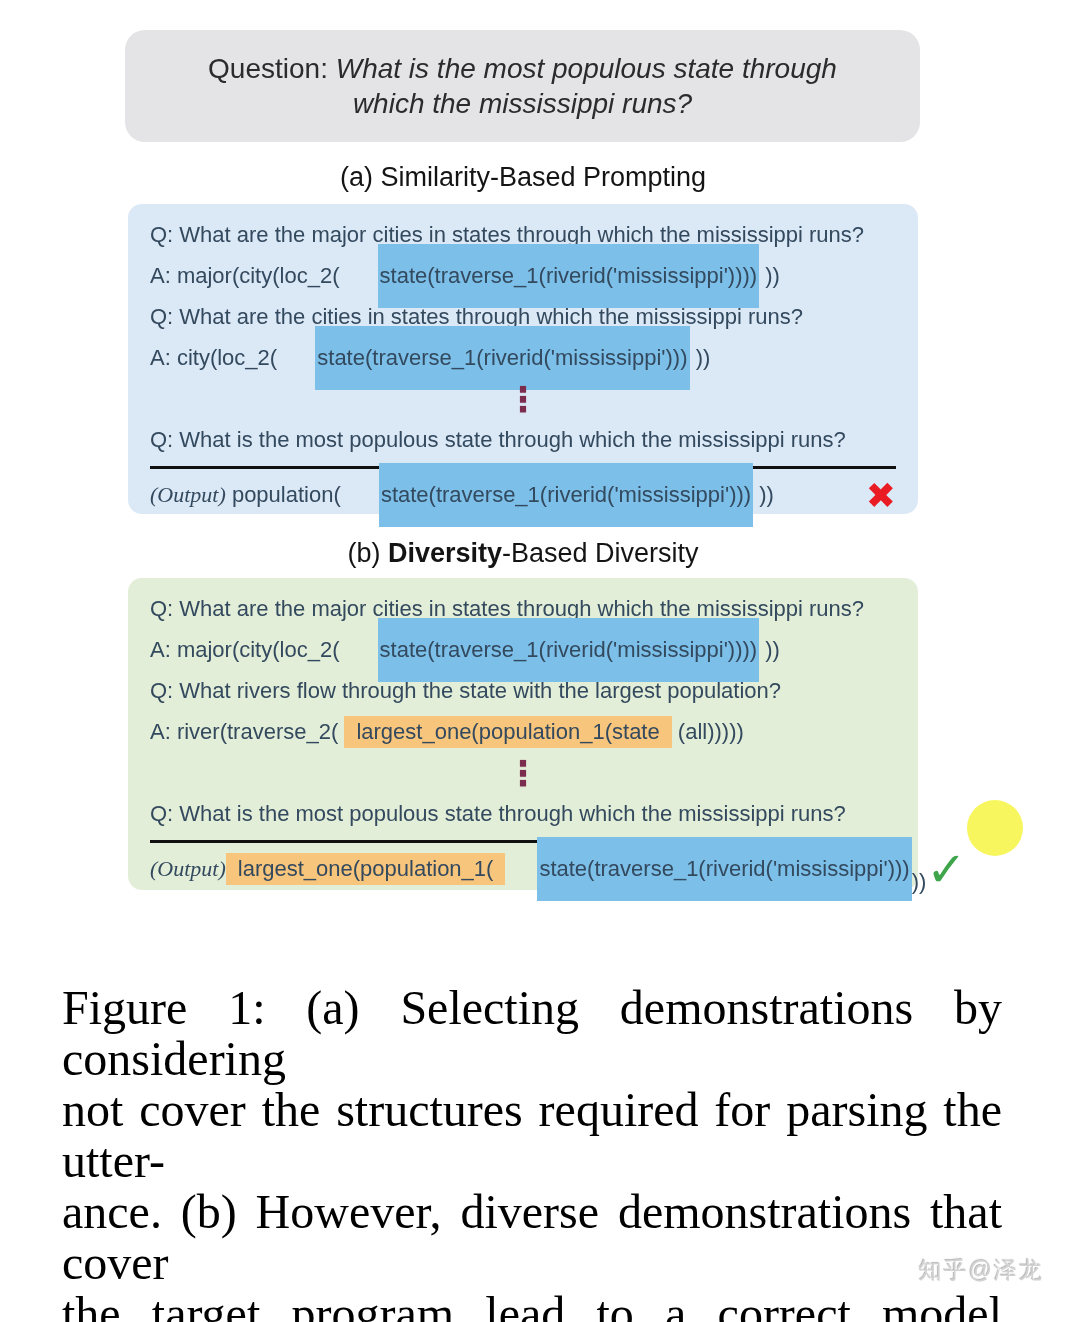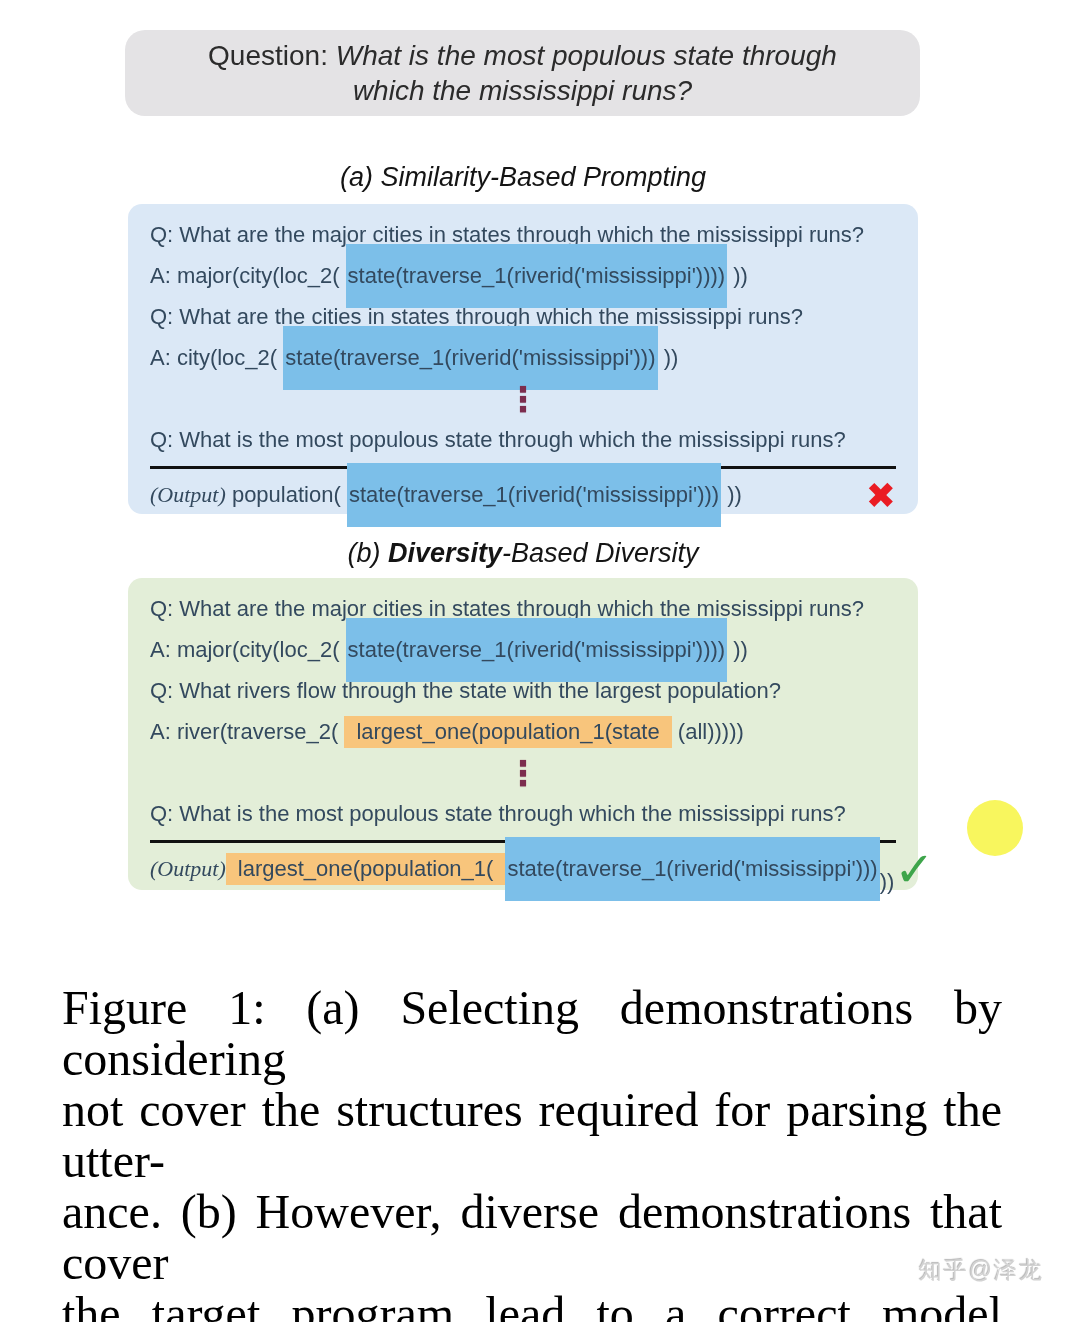--- a/index.html
+++ b/index.html
@@ -3,53 +3,53 @@
 <meta charset="utf-8">
 <style>
   html,body{margin:0;padding:0;}
   body{
     width:1080px;height:1322px;position:relative;background:#ffffff;
     font-family:"Liberation Sans", sans-serif;overflow:hidden;
   }
 
   
   .question-box{
-    position:absolute;left:125px;top:30px;width:795px;height:86px;
+    position:absolute;left:125px;top:30px;width:795px;height:112px;
     background:#e4e3e5;border-radius:20px;
     display:flex;align-items:center;justify-content:center;
   }
   .question-inner{
     width:640px;text-align:center;font-size:28px;line-height:35px;color:#2b2b2b;
     white-space:normal;
   }
   .question-inner .q-label{font-style:normal;}
   .question-inner .q-text{font-style:italic;}
 
   
   .section-heading{
     position:absolute;left:128px;width:790px;text-align:center;
-    font-size:27px;color:#141414;white-space:pre-wrap;font-style:italic;
+    font-size:27px;color:#141414;white-space:pre-wrap;
   }
   .heading-a{top:162px;}
   .heading-b{top:538px;}
   .section-heading .bold{font-weight:bold;}
 
   
   .prompt-box{
     position:absolute;left:128px;width:790px;box-sizing:border-box;
     border-radius:14px;padding:10px 22px 0 22px;
   }
   .box-a{top:204px;height:310px;background:#dbe8f6;}
   .box-b{top:578px;height:312px;background:#e3eed8;}
   .row{
     height:41px;display:flex;align-items:center;
     font-size:22px;color:#33495e;white-space:pre-wrap;
   }
   .row.center{justify-content:center;}
-  .hl-blue{background:#7cbfe9;padding:19px 2px;}
+  .hl-blue{background:#7cbfe9;padding:19px 2px;margin-left:32px;}
   .hl-orange{background:#f8c57c;padding:3px 12px;}
   .vdots{
     font-family:"DejaVu Sans", sans-serif;
     font-size:34px;font-weight:bold;color:#7c2d4e;line-height:34px;
     text-shadow:0 0 1px #7c2d4e;
   }
   .rule{border:none;border-top:3px solid #111;margin:6px 0 2px 0;}
   .output-row{
     height:48px;display:flex;align-items:center;justify-content:space-between;
     font-size:22px;color:#33495e;white-space:pre-wrap;

